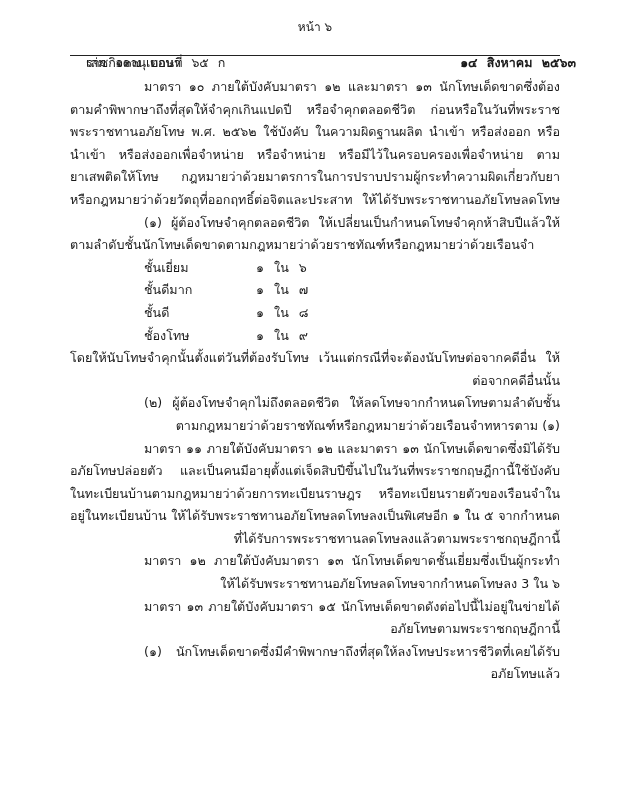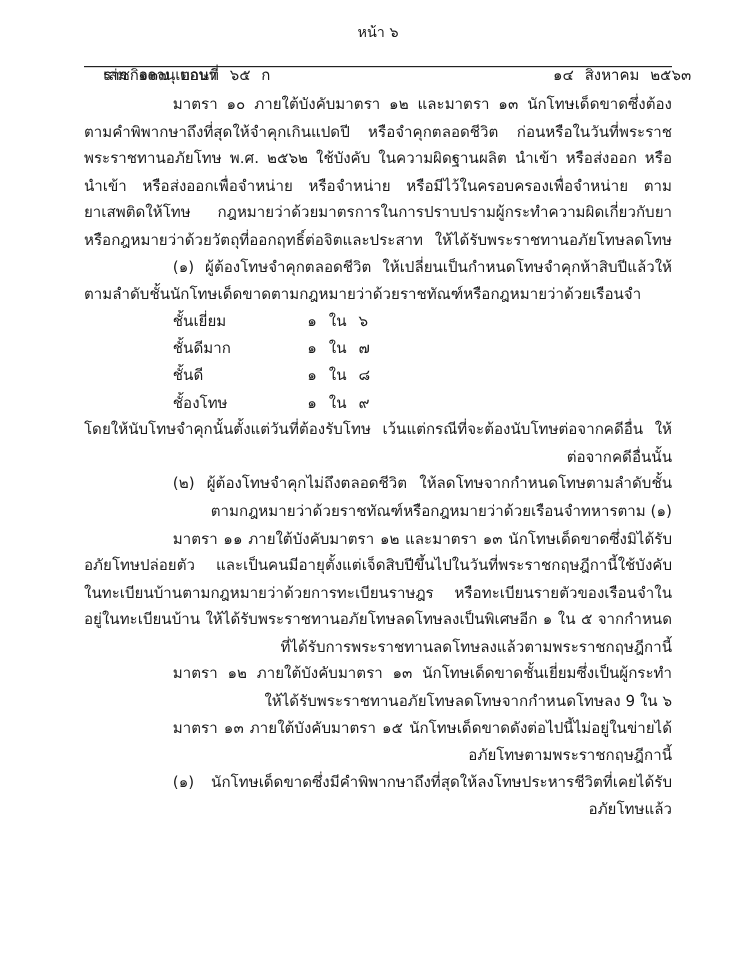--- a/index.html
+++ b/index.html
@@ -12,21 +12,21 @@
   .hdr-page {
     position: absolute; top: 17px; left: 0; width: 490px; text-align: center;
     font-size: 12px;
   }
   .hdr-row {
     position: absolute; top: 36px; left: 16px; width: 490px; height: 18px;
     font-size: 12.5px; white-space: nowrap; margin-top: 17px;
   }
   .hdr-left { position: absolute; left: 0; top: 0; word-spacing: 5px; }
   .hdr-center { position: absolute; left: 0; width: 490px; text-align: left; top: 0; }
-  .hdr-right { position: absolute; right: 0; top: 0; word-spacing: 5px; }
+  .hdr-right { position: absolute; right: 0; top: 0; word-spacing: 5px; font-weight: bold; }
   .hdr-rule {
     position: absolute; top: 55px; left: 0; width: 490px; height: 0;
     border-top: 1.5px solid #222;
   }
   .body { position: absolute; top: 76px; left: 0; width: 490px; font-size: 12.6px; line-height: 22.6px; }
   .line { display: block; white-space: nowrap; overflow: hidden; height: 22.6px; text-align: right; }
   .just { text-align: justify; text-align-last: justify; white-space: normal; }
   .ind2 { padding-left: 74px; }
   .rank { display: block; height: 22.6px; padding-left: 74px; white-space: nowrap; }
   .rank .rk-name { display: inline-block; width: 108px; }
@@ -79,21 +79,21 @@
     <span class="line just ind2">(๒) ผู้ต้องโทษจำคุกไม่ถึงตลอดชีวิต ให้ลดโทษจากกำหนดโทษตามลำดับชั้นนักโทษเด็ดขาด</span>
     <span class="line">ตามกฎหมายว่าด้วยราชทัณฑ์หรือกฎหมายว่าด้วยเรือนจำทหารตาม (๑)</span>
 
     <span class="line just ind2">มาตรา   ๑๑ ภายใต้บังคับมาตรา ๑๒ และมาตรา ๑๓ นักโทษเด็ดขาดซึ่งมิได้รับพระราชทาน</span>
     <span class="line just">อภัยโทษปล่อยตัว และเป็นคนมีอายุตั้งแต่เจ็ดสิบปีขึ้นไปในวันที่พระราชกฤษฎีกานี้ใช้บังคับตามที่ปรากฏ</span>
     <span class="line just">ในทะเบียนบ้านตามกฎหมายว่าด้วยการทะเบียนราษฎร หรือทะเบียนรายตัวของเรือนจำในกรณีไม่มีชื่อ</span>
     <span class="line just">อยู่ในทะเบียนบ้าน ให้ได้รับพระราชทานอภัยโทษลดโทษลงเป็นพิเศษอีก ๑ ใน ๕ จากกำหนดโทษ</span>
     <span class="line">ที่ได้รับการพระราชทานลดโทษลงแล้วตามพระราชกฤษฎีกานี้</span>
 
     <span class="line just ind2">มาตรา   ๑๒ ภายใต้บังคับมาตรา ๑๓ นักโทษเด็ดขาดชั้นเยี่ยมซึ่งเป็นผู้กระทำความผิดซ้ำ</span>
-    <span class="line">ให้ได้รับพระราชทานอภัยโทษลดโทษจากกำหนดโทษลง 9 ใน ๖</span>
+    <span class="line">ให้ได้รับพระราชทานอภัยโทษลดโทษจากกำหนดโทษลง 3 ใน ๖</span>
 
     <span class="line just ind2">มาตรา   ๑๓ ภายใต้บังคับมาตรา ๑๕ นักโทษเด็ดขาดดังต่อไปนี้ไม่อยู่ในข่ายได้รับพระราชทาน</span>
     <span class="line">อภัยโทษตามพระราชกฤษฎีกานี้</span>
 
     <span class="line just ind2">(๑) นักโทษเด็ดขาดซึ่งมีคำพิพากษาถึงที่สุดให้ลงโทษประหารชีวิตที่เคยได้รับพระราชทาน</span>
     <span class="line">อภัยโทษแล้ว</span>
   </div>
 </div>
 
 </body></html>

